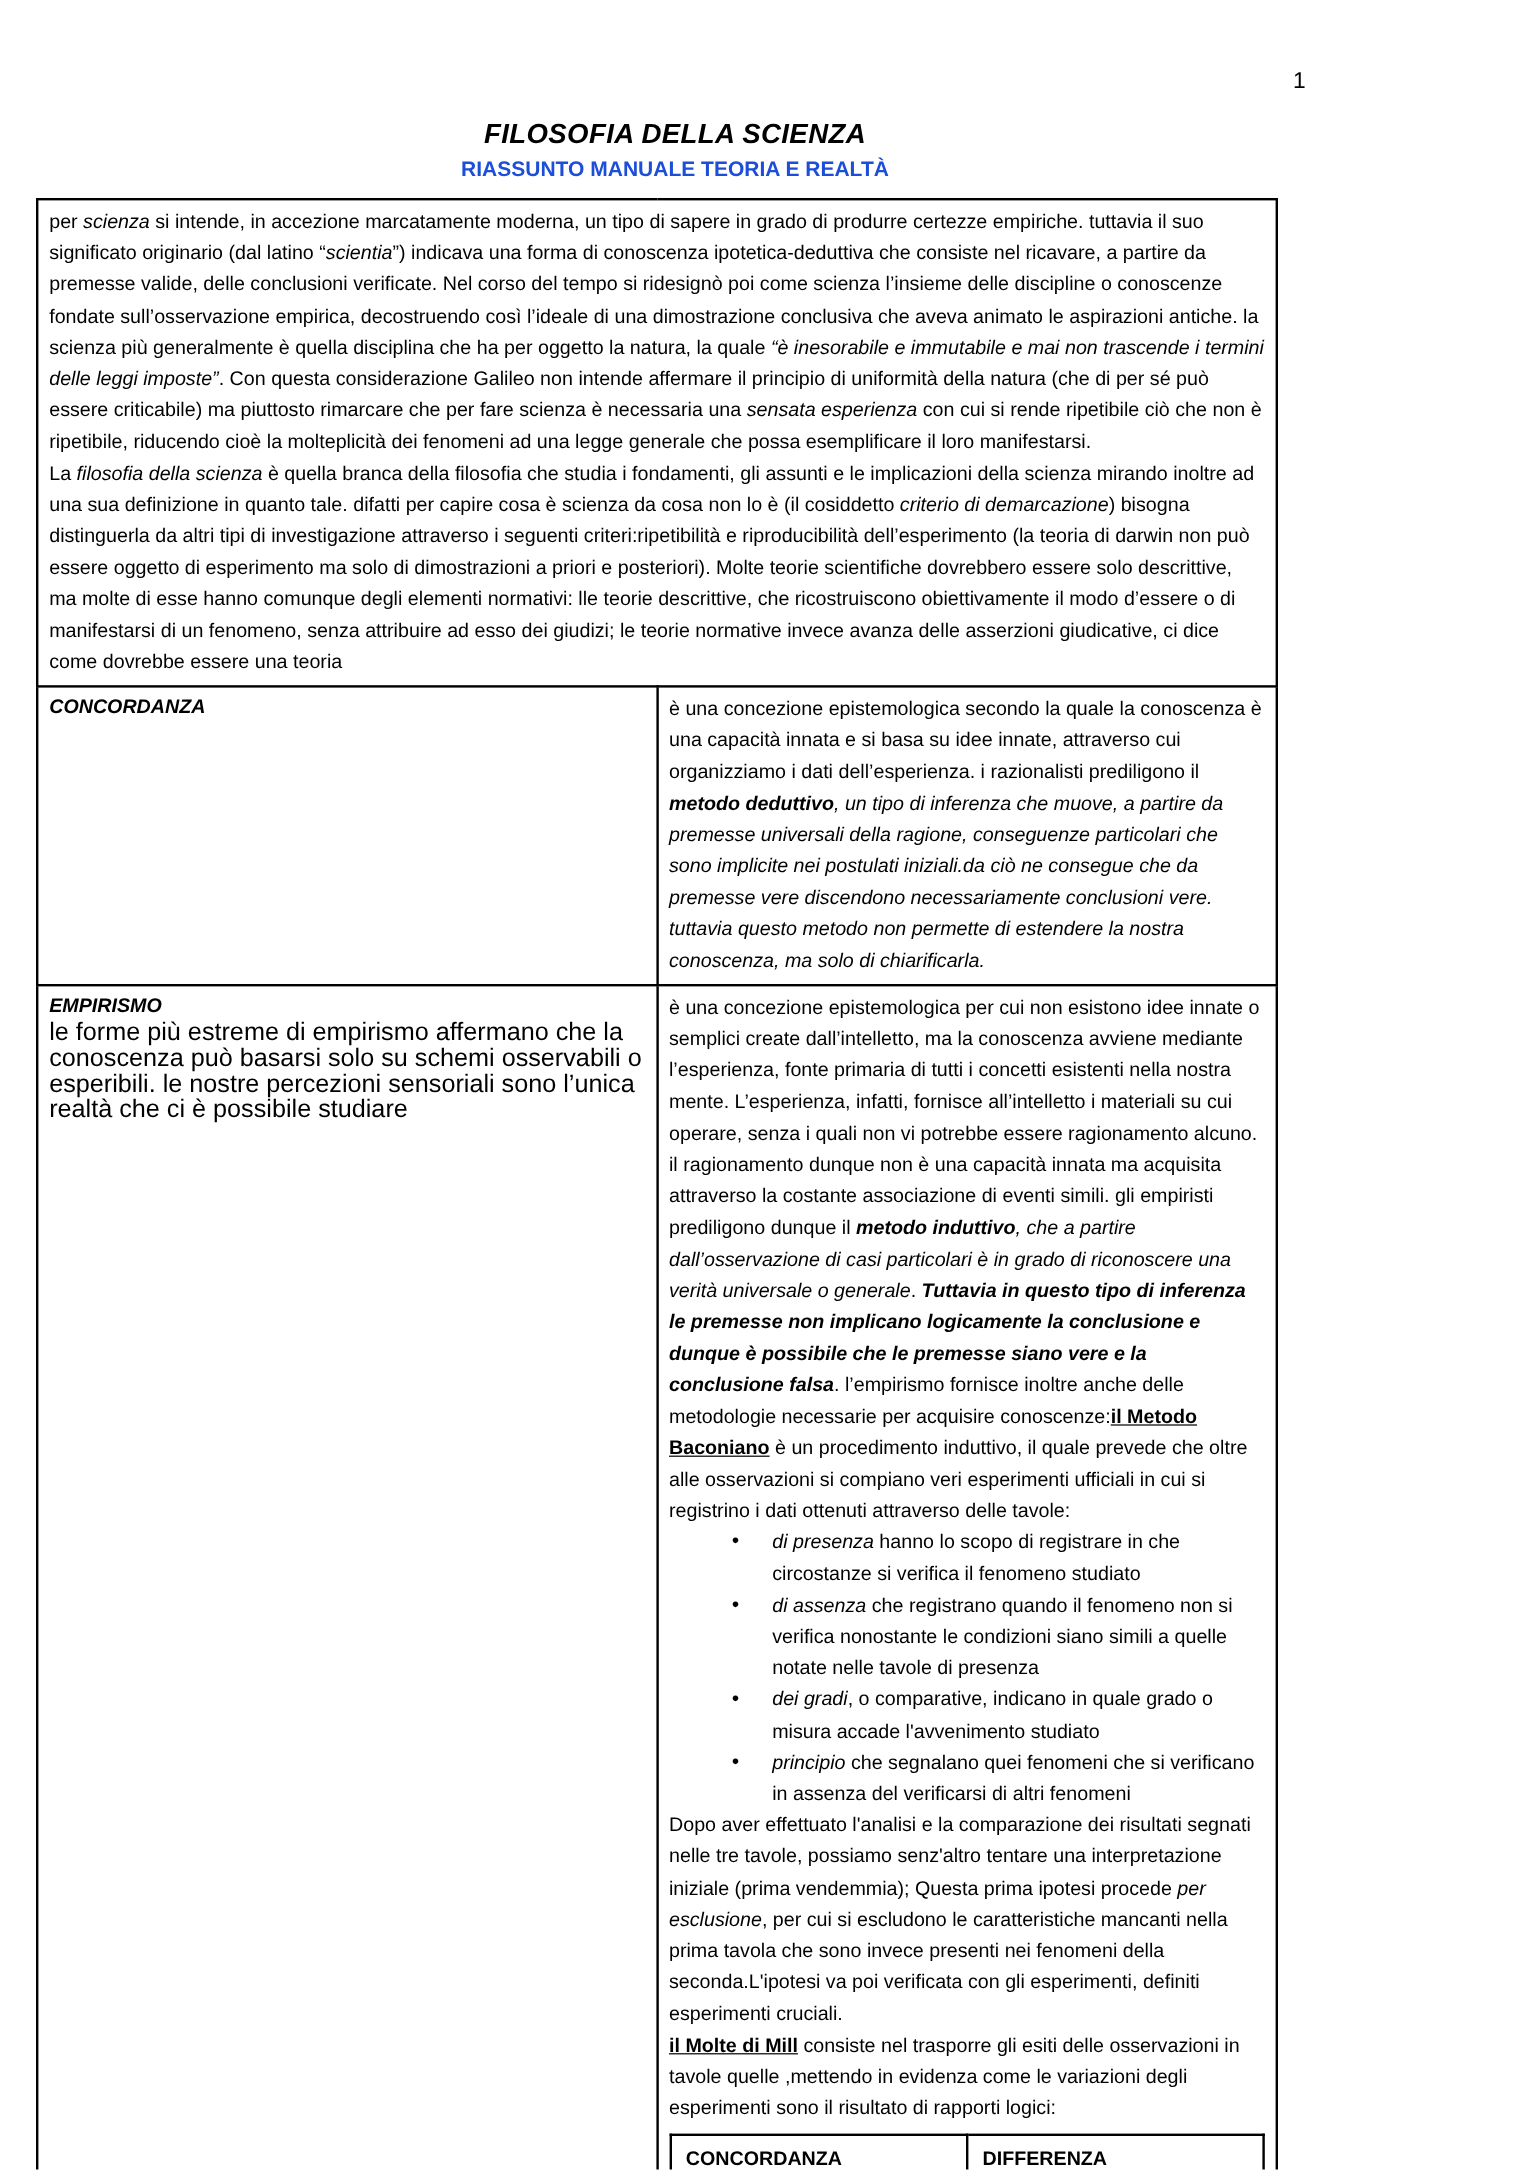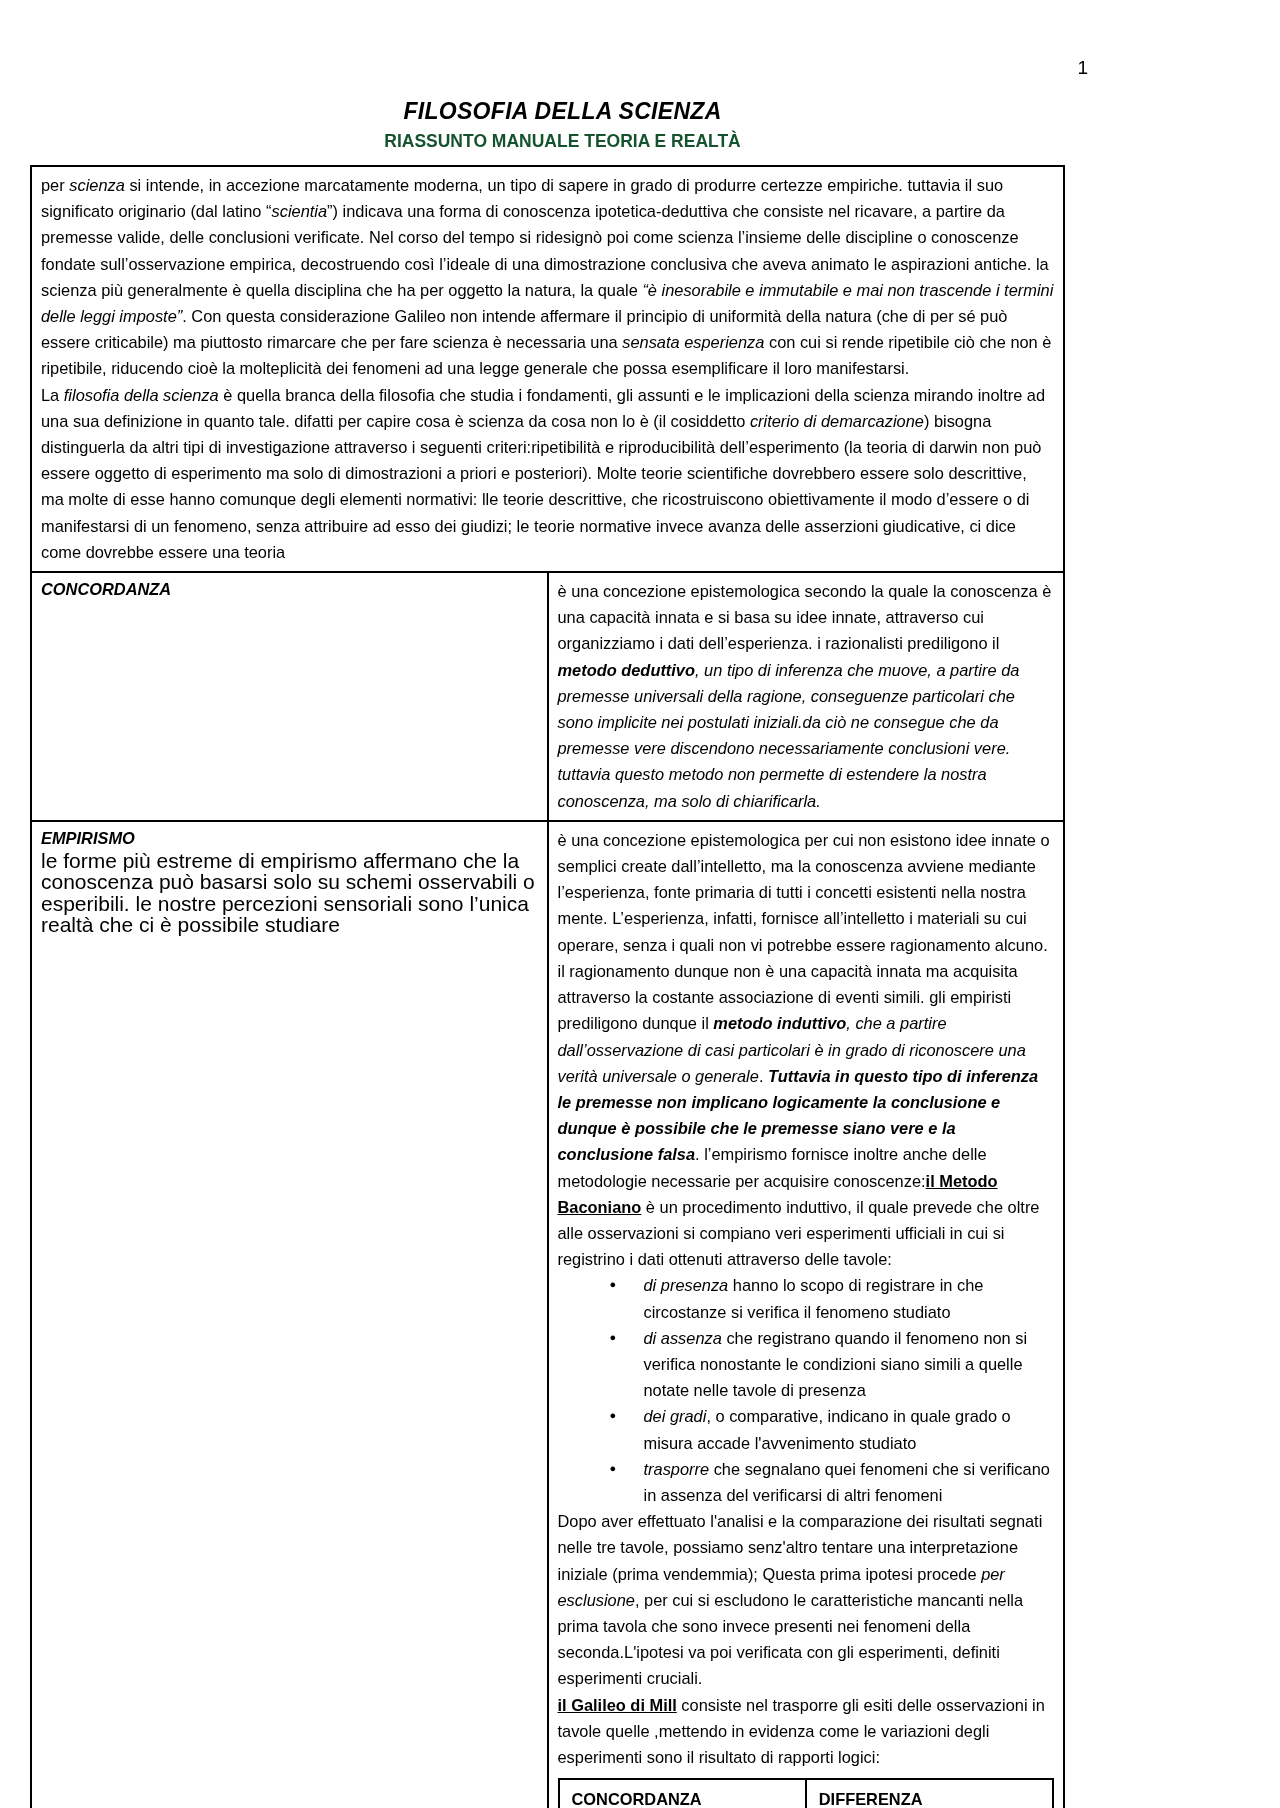--- a/index.html
+++ b/index.html
@@ -34,21 +34,21 @@
     font-weight: bold;
     font-style: italic;
     letter-spacing: 0.3px;
     margin: 50px 0 0 0;
     padding: 0;
   }
   .subtitle {
     text-align: center;
     font-size: 17.5px;
     font-weight: bold;
-    color: #14532d;
+    color: #1d4ed8;
     margin: 6px 0 0 0;
     padding: 0;
   }
 
   table.doc {
     border-collapse: collapse;
     width: 1035px;
     margin-top: 13px;
     table-layout: fixed;
   }
@@ -162,26 +162,26 @@
           <div class="label-sub">le forme più estreme di empirismo affermano che la conoscenza può basarsi solo su schemi osservabili o esperibili. le nostre percezioni sensoriali sono l’unica realtà che ci è possibile studiare</div>
         </td>
         <td>
           <div class="body-text">
             <p><span>è una concezione epistemologica per cui non esistono idee innate o semplici create dall’intelletto, ma la conoscenza avviene mediante l’</span><b>esperienza</b><span>, fonte primaria di tutti i concetti esistenti nella nostra mente. L’esperienza, infatti, fornisce all’intelletto i materiali su cui operare, senza i quali non vi potrebbe essere ragionamento alcuno. </span><b>il</b><span> ragionamento dunque non è una capacità innata ma acquisita attraverso la costante associazione di eventi simili. gli empiristi prediligono dunque il </span><span class="bi">metodo induttivo</span><i>, che a partire dall’osservazione di casi particolari è in grado di riconoscere una verità universale o generale</i><span>.  </span><span class="bi">Tuttavia in questo tipo di inferenza le premesse non implicano logicamente la conclusione e dunque è possibile che le premesse siano vere e la conclusione falsa</span><span>. l’empirismo fornisce inoltre anche delle metodologie necessarie per acquisire conoscenze:</span><span class="bu">il Metodo Baconiano</span><span> è un procedimento induttivo, il quale prevede che oltre alle osservazioni si compiano veri esperimenti ufficiali in cui si registrino i dati ottenuti attraverso delle </span><b>tavole</b><span>:</span></p>
 
             <ul class="tavole">
               <li><i>di presenza</i><span> hanno lo scopo di registrare in che circostanze si verifica il fenomeno studiato</span></li>
               <li><i>di assenza</i><span> che registrano quando il fenomeno non si verifica nonostante le condizioni siano simili a quelle notate nelle tavole di presenza</span></li>
               <li><i>dei gradi</i><span>, o comparative, indicano in quale grado o  misura accade l'avvenimento studiato</span></li>
-              <li><i>trasporre</i><span> che segnalano quei fenomeni che si verificano in assenza del verificarsi di altri fenomeni</span></li>
+              <li><i>principio</i><span> che segnalano quei fenomeni che si verificano in assenza del verificarsi di altri fenomeni</span></li>
             </ul>
 
             <p><span>Dopo aver effettuato l'analisi e la comparazione dei risultati segnati nelle tre tavole, possiamo senz'altro tentare una interpretazione iniziale (</span><b>prima vendemmia</b><span>); Questa prima ipotesi procede </span><i>per esclusione</i><span>, per cui si escludono le caratteristiche mancanti nella prima tavola che sono invece presenti nei fenomeni della seconda.L'ipotesi va poi verificata con gli esperimenti, definiti </span><b>esperimenti cruciali</b><span>.</span></p>
 
-            <p><span class="bu">il Galileo di Mill</span><span> consiste nel trasporre gli esiti delle osservazioni in </span><b>tavole quelle</b><span> ,mettendo in evidenza come le variazioni degli esperimenti sono il risultato di rapporti logici:</span></p>
+            <p><span class="bu">il Molte di Mill</span><span> consiste nel trasporre gli esiti delle osservazioni in </span><b>tavole quelle</b><span> ,mettendo in evidenza come le variazioni degli esperimenti sono il risultato di rapporti logici:</span></p>
 
             <table class="mill">
               <tbody>
                 <tr>
                   <td>
                     <div class="mill-head">CONCORDANZA</div>
 
                   </td>
                   <td>
                     <div class="mill-head">DIFFERENZA</div>

